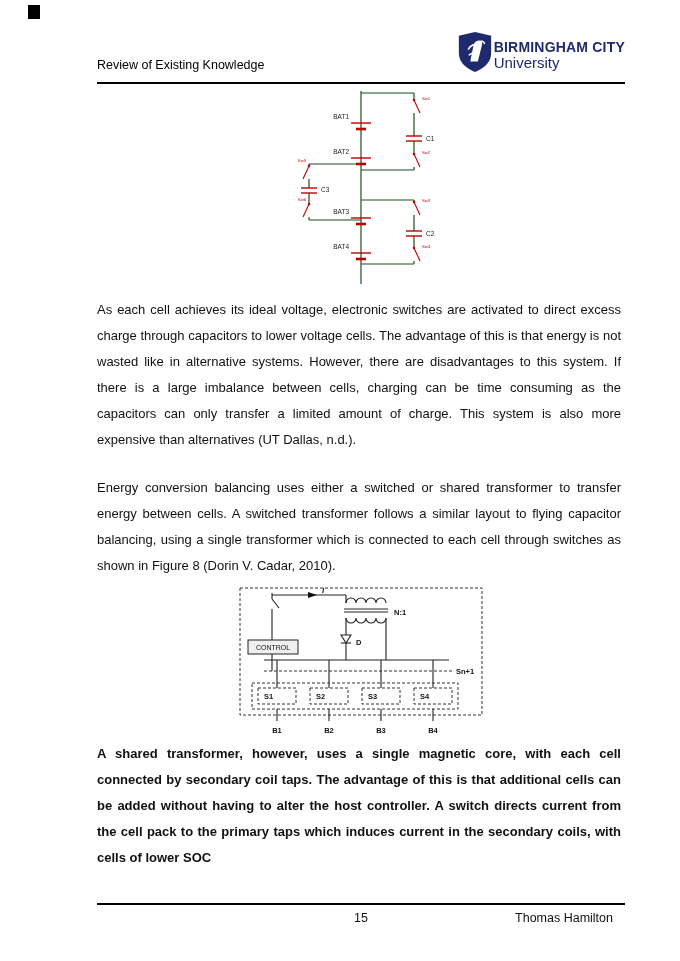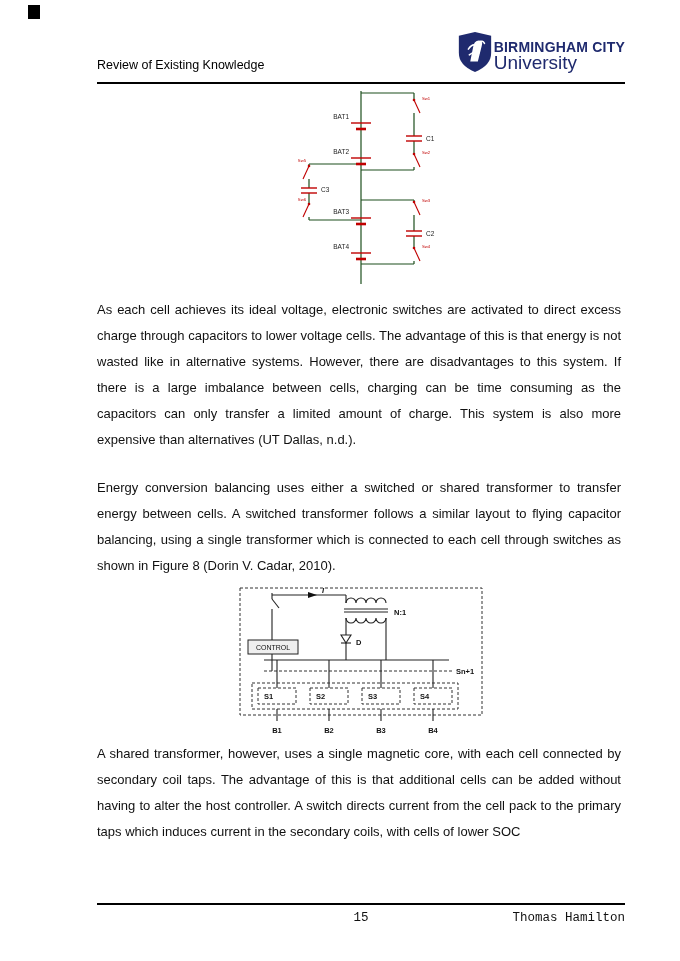--- a/index.html
+++ b/index.html
@@ -22,58 +22,58 @@
     padding:30px 55px 0 97px;
   }
   .header-title{
     font-size:12.5px;color:#000000;padding-bottom:6px;
   }
   .logo{display:flex;align-items:center;}
   .logo-text .l1{
     font-size:14px;font-weight:700;color:#1f2a6e;letter-spacing:.2px;line-height:16px;
   }
   .logo-text .l2{
-    font-size:19px;font-weight:500;color:#1f2a6e;line-height:15px;
+    font-size:15px;font-weight:500;color:#1f2a6e;line-height:15px;
   }
   .header-rule{
     margin:4px 55px 0 97px;border:0;border-top:2px solid #000;height:0;
   }
   .content{padding:0 55px 0 97px;}
   .figure-block{text-align:center;}
   .fig7-block{margin-top:4px;}
   .fig-caption{
     font-size:13px;font-weight:700;text-align:center;
     margin:4px 0 16px 0;
   }
   .fig8-caption{margin:8px 0 16px 0;}
   .body-text{
     font-size:13px;line-height:26px;text-align:justify;margin:0 4px 22px 0;
   }
   .body-text.tight{margin-bottom:6px;}
-  .body-text.last{margin-bottom:0;}
+  .body-text.last{margin-bottom:0;font-weight:bold;}
   svg text{font-family:"Liberation Sans","DejaVu Sans",sans-serif;}
   
   .f7-wire{stroke:#1d4f1d;stroke-width:1.2;fill:none;}
   .f7-comp{stroke:#c00000;fill:none;}
   .f7-dot{fill:#c00000;}
   .f7-lbl{font-size:6.5px;fill:#222;}
   .f7-swlbl{font-size:4.2px;fill:#c00000;}
   
   .f8-line{stroke:#222;stroke-width:1.1;fill:none;}
   .f8-dash{stroke:#333;stroke-width:1;fill:none;stroke-dasharray:3 2;}
   .f8-lbl{font-size:7px;fill:#111;}
   .f8-bold{font-size:7.5px;font-weight:700;fill:#111;}
   .f8-ctrl-box{fill:#efefef;stroke:#222;stroke-width:1;}
   .footer{
-    position:absolute;left:97px;right:55px;bottom:32px;font-family:Liberation Mono, monospace;
+    position:absolute;left:97px;right:55px;bottom:32px;
   }
   .footer-rule{border:0;border-top:2px solid #000;height:0;margin:0 0 6px 0;}
   .footer-row{position:relative;height:18px;font-size:12.5px;}
   .page-num{position:absolute;left:50%;transform:translateX(-50%);}
-  .author{position:absolute;right:0;}
+  .author{position:absolute;right:12px;}
 </style>
 </head>
 <body>
 
 <div class="page">
 
   <div class="scan-mark"></div>
 
   <div class="header-row">
     <div class="header-title">Review of Existing Knowledge</div>

